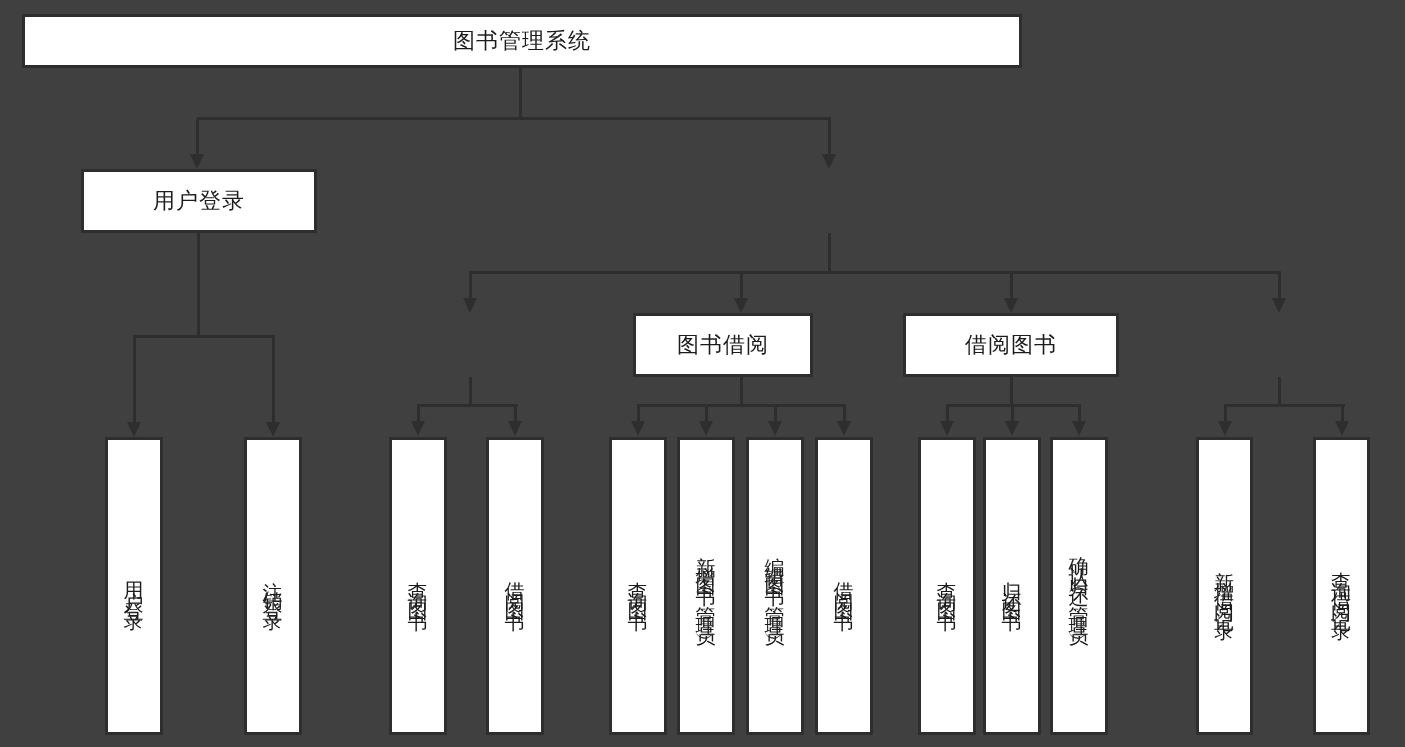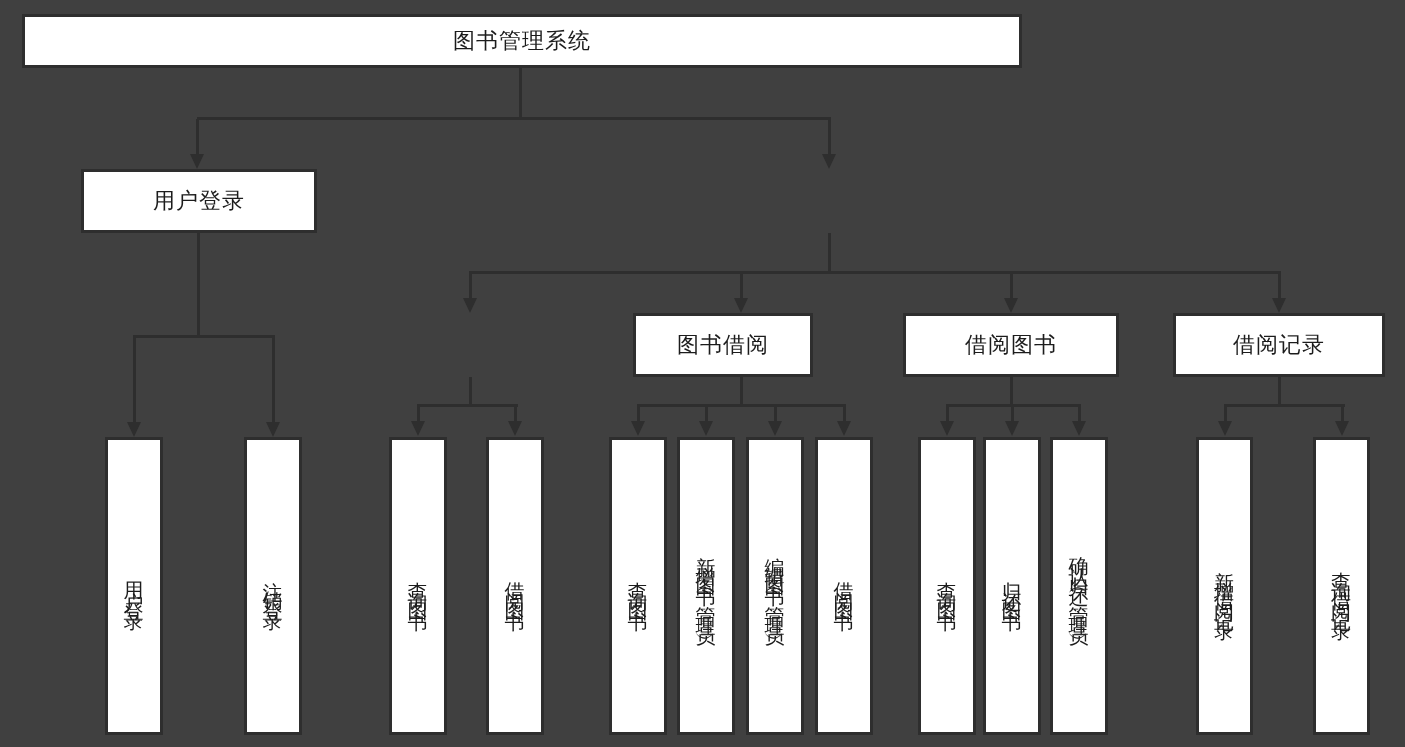--- a/index.html
+++ b/index.html
@@ -67,23 +67,20 @@
   <div class="vl" style="left:1010px;top:274px;height:26px;"></div>
   <div class="ah" style="left:1004px;top:298px;"></div>
   <div class="vl" style="left:1278px;top:274px;height:26px;"></div>
   <div class="ah" style="left:1272px;top:298px;"></div>
 
   <div class="node" style="left:633px;top:313px;width:180px;height:64px;">
     <span>图书借阅</span>
   </div>
   <div class="node" style="left:903px;top:313px;width:216px;height:64px;">
     <span>借阅图书</span>
-  </div>
-  <div class="node" style="left:1173px;top:313px;width:212px;height:64px;">
-    <span>借阅记录</span>
   </div>
 
   <div class="vl" style="left:469px;top:377px;height:30px;"></div>
   <div class="hl" style="left:417px;top:404px;width:101px;"></div>
   <div class="vl" style="left:417px;top:407px;height:16px;"></div>
   <div class="ah" style="left:411px;top:421px;"></div>
   <div class="vl" style="left:514px;top:407px;height:16px;"></div>
   <div class="ah" style="left:508px;top:421px;"></div>
 
   <div class="vl" style="left:740px;top:377px;height:30px;"></div>

